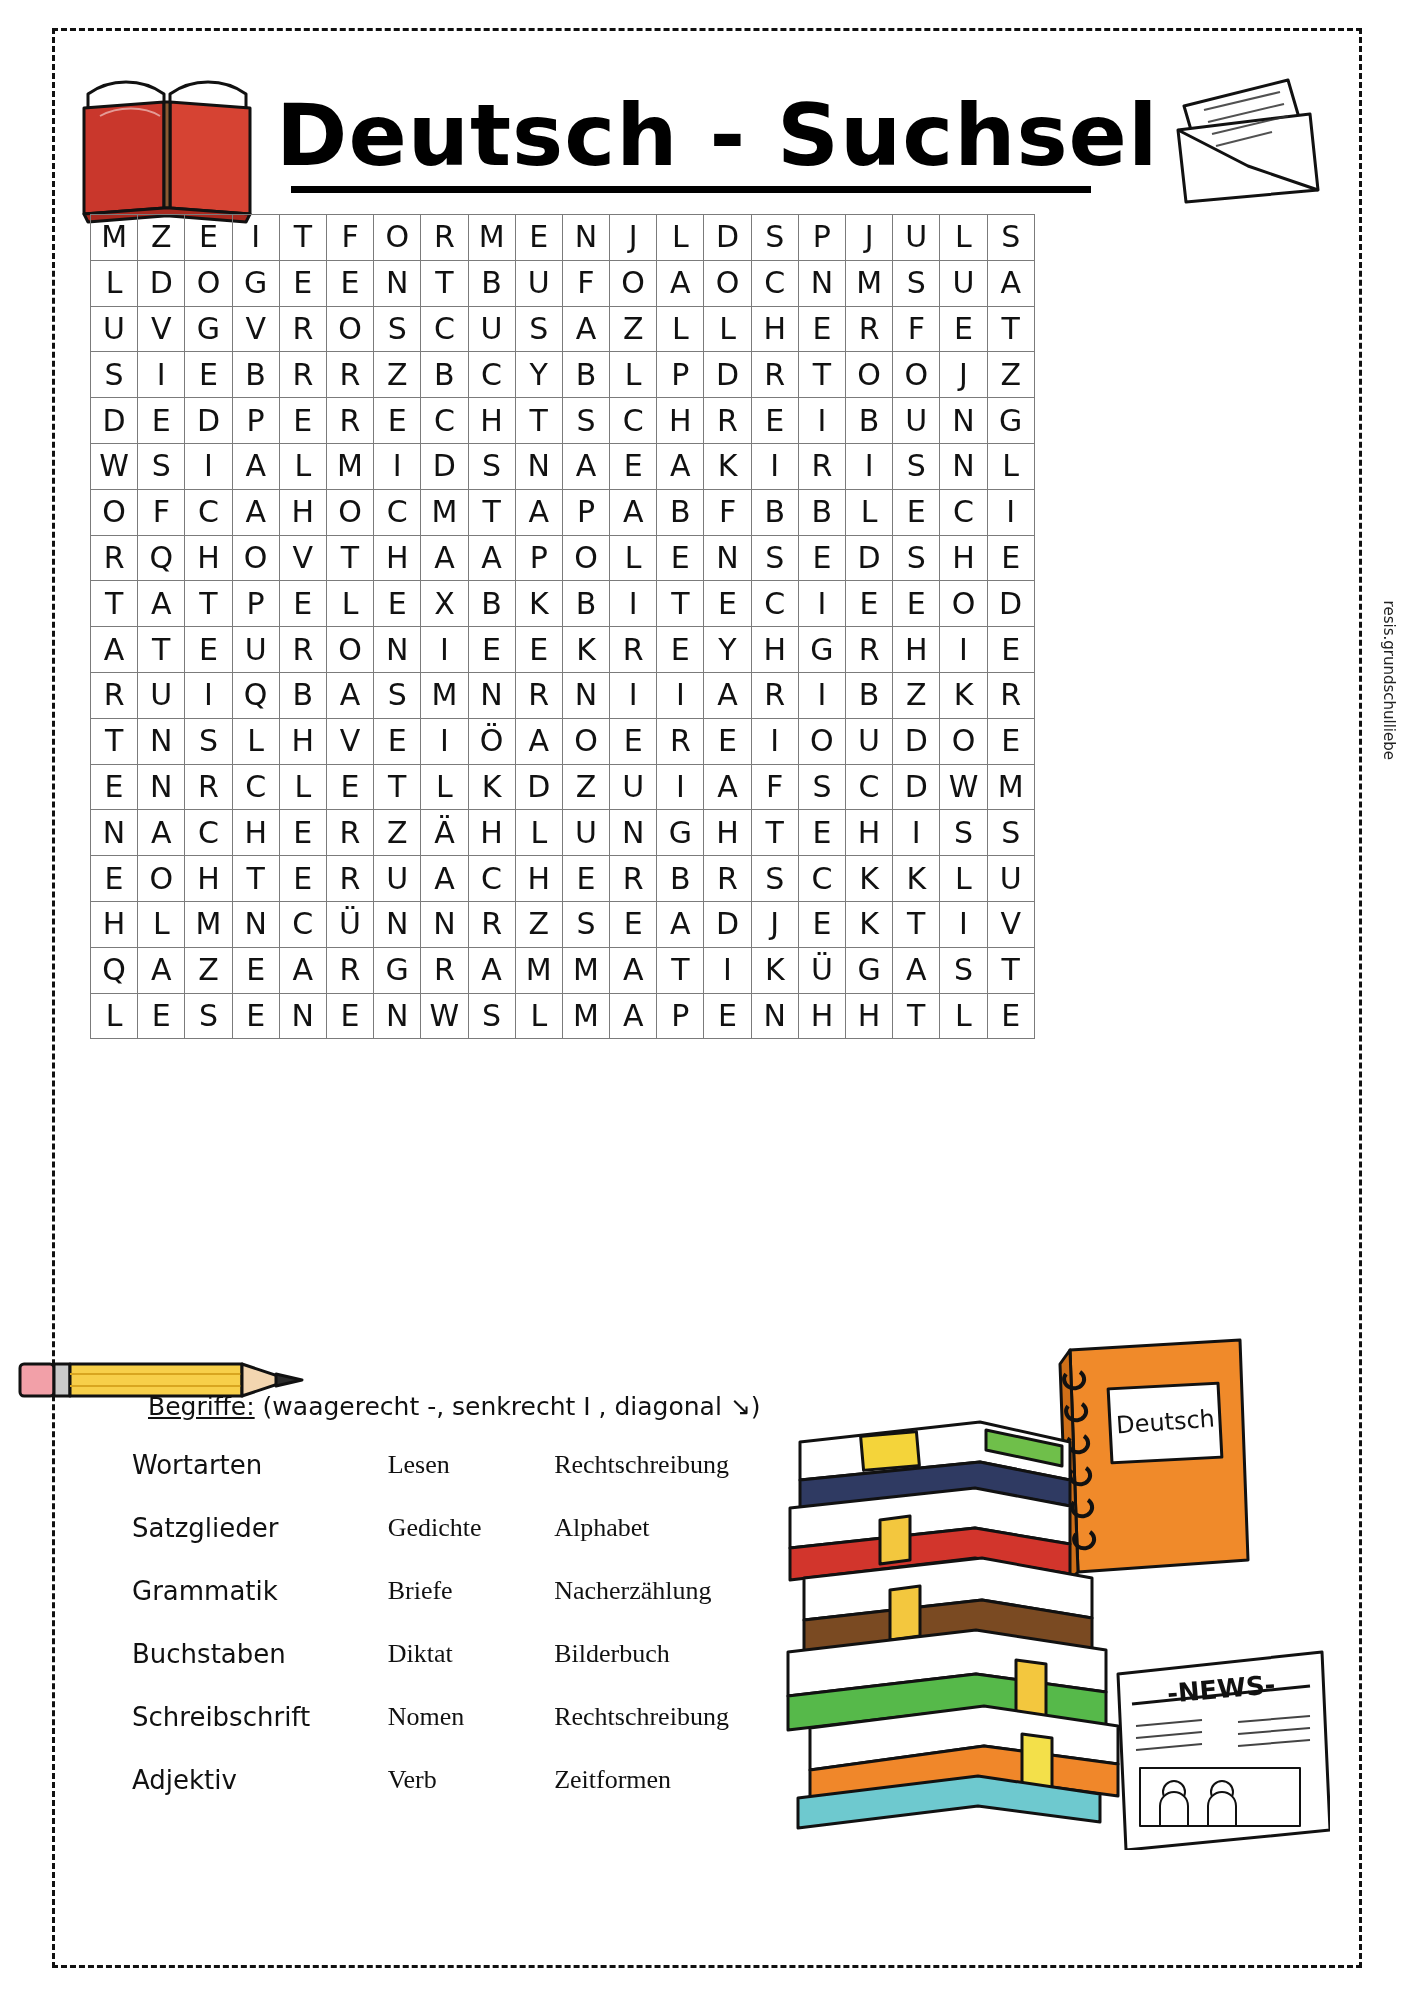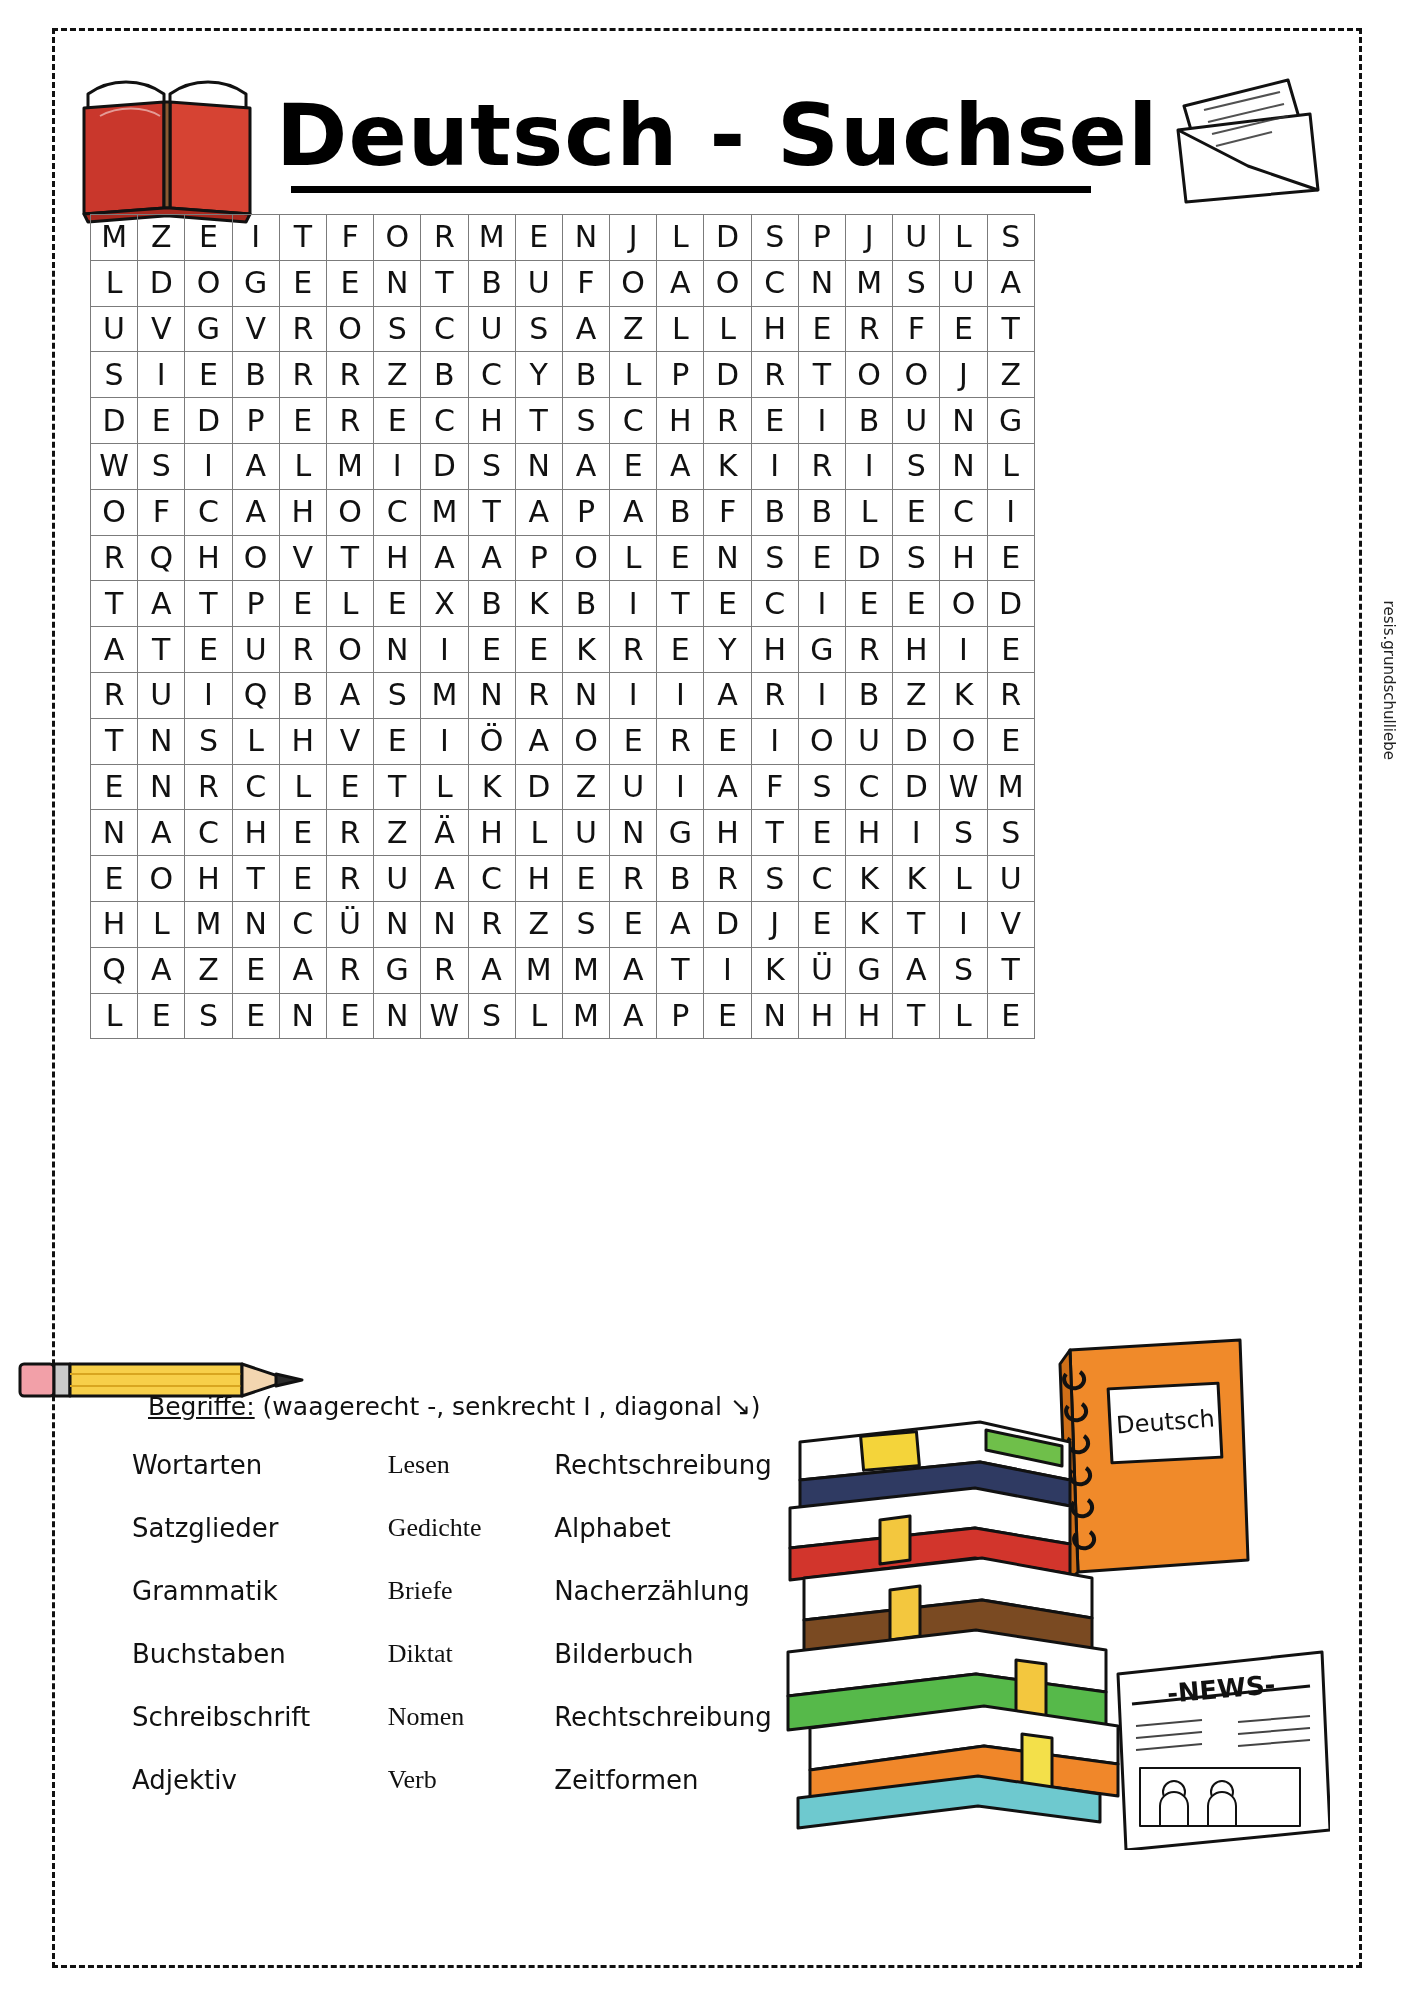--- a/index.html
+++ b/index.html
@@ -155,21 +155,21 @@
     align-items: flex-start;
   }
   .wl-cell {
     font-family: "DejaVu Sans", sans-serif;
     font-size: 26px;
     color: #111;
     white-space: nowrap;
   }
   .wl-c1 { width: 258px; }
   .wl-c2 { width: 168px; font-family: Liberation Serif, serif; }
-  .wl-c3 { width: 240px; }
+  .wl-c3 { width: 240px; font-family: Liberation Serif, serif; }
 
   
   .stack-art {
     position: absolute;
     left: 770px;
     top: 1330px;
     width: 560px;
     height: 520px;
   }
 </style>

